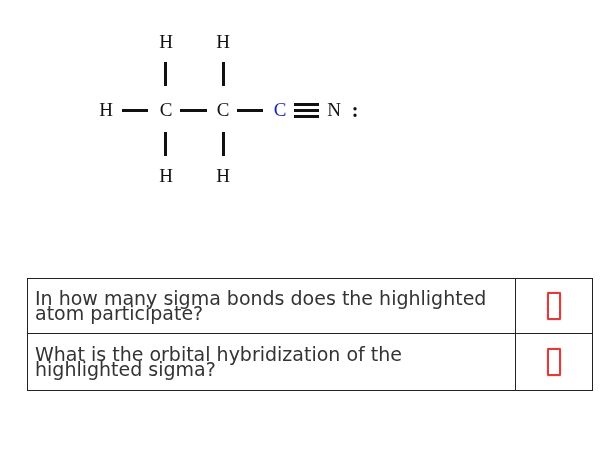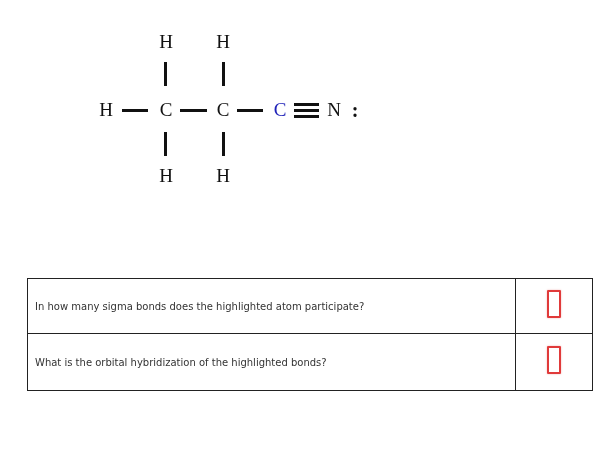--- a/index.html
+++ b/index.html
@@ -4,21 +4,21 @@
 <style>
   html, body { margin:0; padding:0; background:#ffffff; }
   body { width:603px; height:461px; position:relative; overflow:hidden; font-family:"DejaVu Sans", sans-serif; }
   .mol { position:absolute; left:0; top:0; width:603px; height:260px; }
   .atom { position:absolute; font-family:"Liberation Serif", serif; font-size:19px; color:#111; line-height:20px; transform:translate(-50%,-50%); }
   .atom.hl { color:#1f22b8; }
   .bond-h { position:absolute; height:3px; background:#111; }
   .bond-v { position:absolute; width:3px; background:#111; }
   .lp { position:absolute; font-family:"Liberation Serif", serif; font-size:20px; font-weight:bold; color:#111; transform:translate(-50%,-50%); }
   table.q { position:absolute; left:27px; top:278px; width:566px; border-collapse:collapse; }
-  table.q td { border:1px solid #222; font-size:10px; color:#333; padding:0 7px; vertical-align:middle; line-height:15px; }
+  table.q td { border:1px solid #222; font-size:19px; color:#333; padding:0 7px; vertical-align:middle; line-height:15px; }
   td.qt { width:474px; }
   td.ans { width:62px; text-align:center; }
   .row1 td { height:54px; }
   .row2 td { height:55px; }
   .row3 td { height:56px; }
   .ansbox { display:inline-block; width:10px; height:24px; border:2px solid #e03a3a; border-radius:1px; box-shadow:0 0 2px rgba(224,58,58,0.4); }
 </style>
 </head>
 <body>
 
@@ -51,17 +51,17 @@
   <span class="atom" style="left:223px;top:176px;">H</span>
 </div>
 
 <table class="q">
   <tbody>
       <tr class="row1">
     <td class="qt">In how many sigma bonds does the highlighted atom participate?</td>
     <td class="ans"><span class="ansbox"></span></td>
   </tr>
   <tr class="row3">
-    <td class="qt">What is the orbital hybridization of the highlighted bonds?</td>
+    <td class="qt">What is the orbital hybridization of the highlighted sigma?</td>
     <td class="ans"><span class="ansbox"></span></td>
   </tr>
 </tbody>
   </table>
 
 </body></html>

